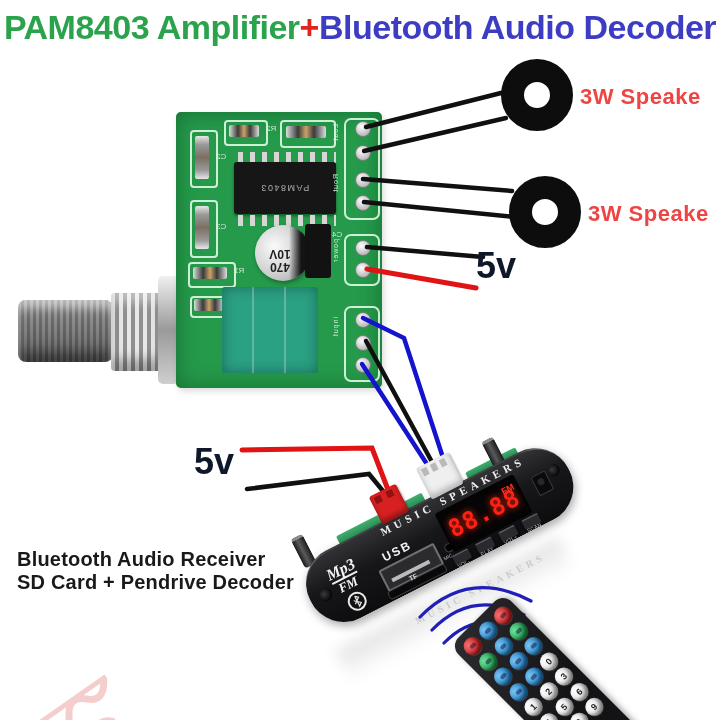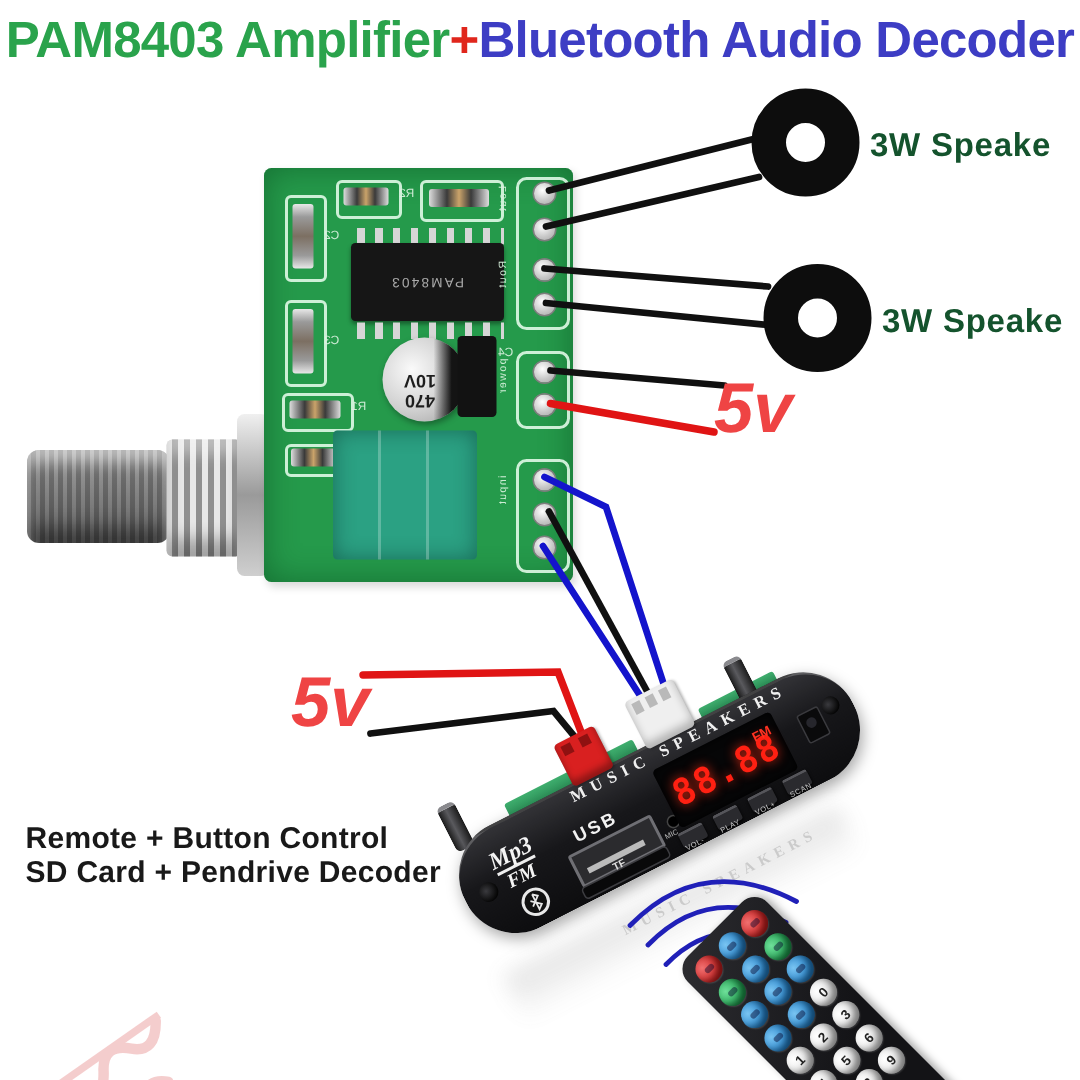--- a/index.html
+++ b/index.html
@@ -18,22 +18,22 @@
   .pins{position:absolute;height:11px;background:repeating-linear-gradient(90deg,#d6d6d6 0 5px,rgba(0,0,0,0) 5px 12px);}
   .pad{position:absolute;width:14px;height:14px;border-radius:50%;border:1px solid #7d7d7d;
        background:radial-gradient(circle at 40% 35%,#ffffff,#c9c9c9 55%,#a3a3a3);}
   .mlabel{position:absolute;writing-mode:vertical-rl;transform:scale(-1,1);font-size:7px;
           color:#d8f2dd;letter-spacing:1px;opacity:.95;}
   .sref{position:absolute;font-size:8px;color:#def3e2;transform:scale(-1,1);opacity:.9;}
   
   #wires{left:0;top:0;z-index:4;pointer-events:none;}
   
   .ring{position:absolute;width:26px;height:26px;border:23px solid #0d0d0d;border-radius:50%;z-index:6;}
-  .spk-label{position:absolute;font-size:22px;font-weight:600;color:#14532d;z-index:7;letter-spacing:.5px;}
-  .v5{position:absolute;font-size:47px;font-weight:700;color:#ef4444;z-index:7;line-height:1;font-style:italic;}
+  .spk-label{position:absolute;font-size:22px;font-weight:600;color:#ef4444;z-index:7;letter-spacing:.5px;}
+  .v5{position:absolute;font-size:36px;font-weight:700;color:#0f172a;z-index:7;line-height:1;}
   
   #decoder{left:310px;top:563px;width:290px;height:74px;transform:rotate(-27deg);
            transform-origin:0 37px;z-index:5;}
   #dec-body{position:absolute;left:0;top:0;width:290px;height:74px;border-radius:37px;
             background:linear-gradient(180deg,#323236,#17171a 42%,#0d0d0f);
             border-top:2px solid rgba(255,255,255,.22);box-shadow:0 4px 10px rgba(0,0,0,.35);}
   .pcb-strip{position:absolute;height:16px;background:linear-gradient(180deg,#3fae6e,#1f7e4a);border-radius:2px;}
   .standoff{position:absolute;width:13px;height:30px;border-radius:4px;
             background:linear-gradient(90deg,#1a1a1a,#5a5a5e 45%,#1a1a1a);border-top:3px solid #8a8a8e;}
   .hole{position:absolute;border-radius:50%;background:radial-gradient(circle at 40% 40%,#3a3a3e,#050505 70%);}
@@ -323,17 +323,17 @@
     <div class="rkey k-white" style="left:50px;top:136px;">9</div>
   </div>
 
   <svg class="abs" id="watermark" width="170" height="190" viewBox="0 0 170 190">
     <path d="M10,150 q12,-18 24,-4 q10,12 22,-6 q10,-16 24,-2 q12,12 24,-6" stroke="#e06a6a" stroke-width="7" fill="none" stroke-linecap="round"></path>
     <path d="M4,130 L108,130" stroke="#e06a6a" stroke-width="5" fill="none"></path>
     <path d="M26,178 q10,-14 20,-2 q10,12 20,-4 q10,-14 22,-2" stroke="#e06a6a" stroke-width="6" fill="none" stroke-linecap="round"></path>
   </svg>
 
   <div class="abs" id="features">
-    <div>Remote + Button Control</div>
+    <div>Bluetooth Audio Receiver</div>
     <div>SD Card + Pendrive Decoder</div>
   </div>
 
 </div>
 
 </body></html>

